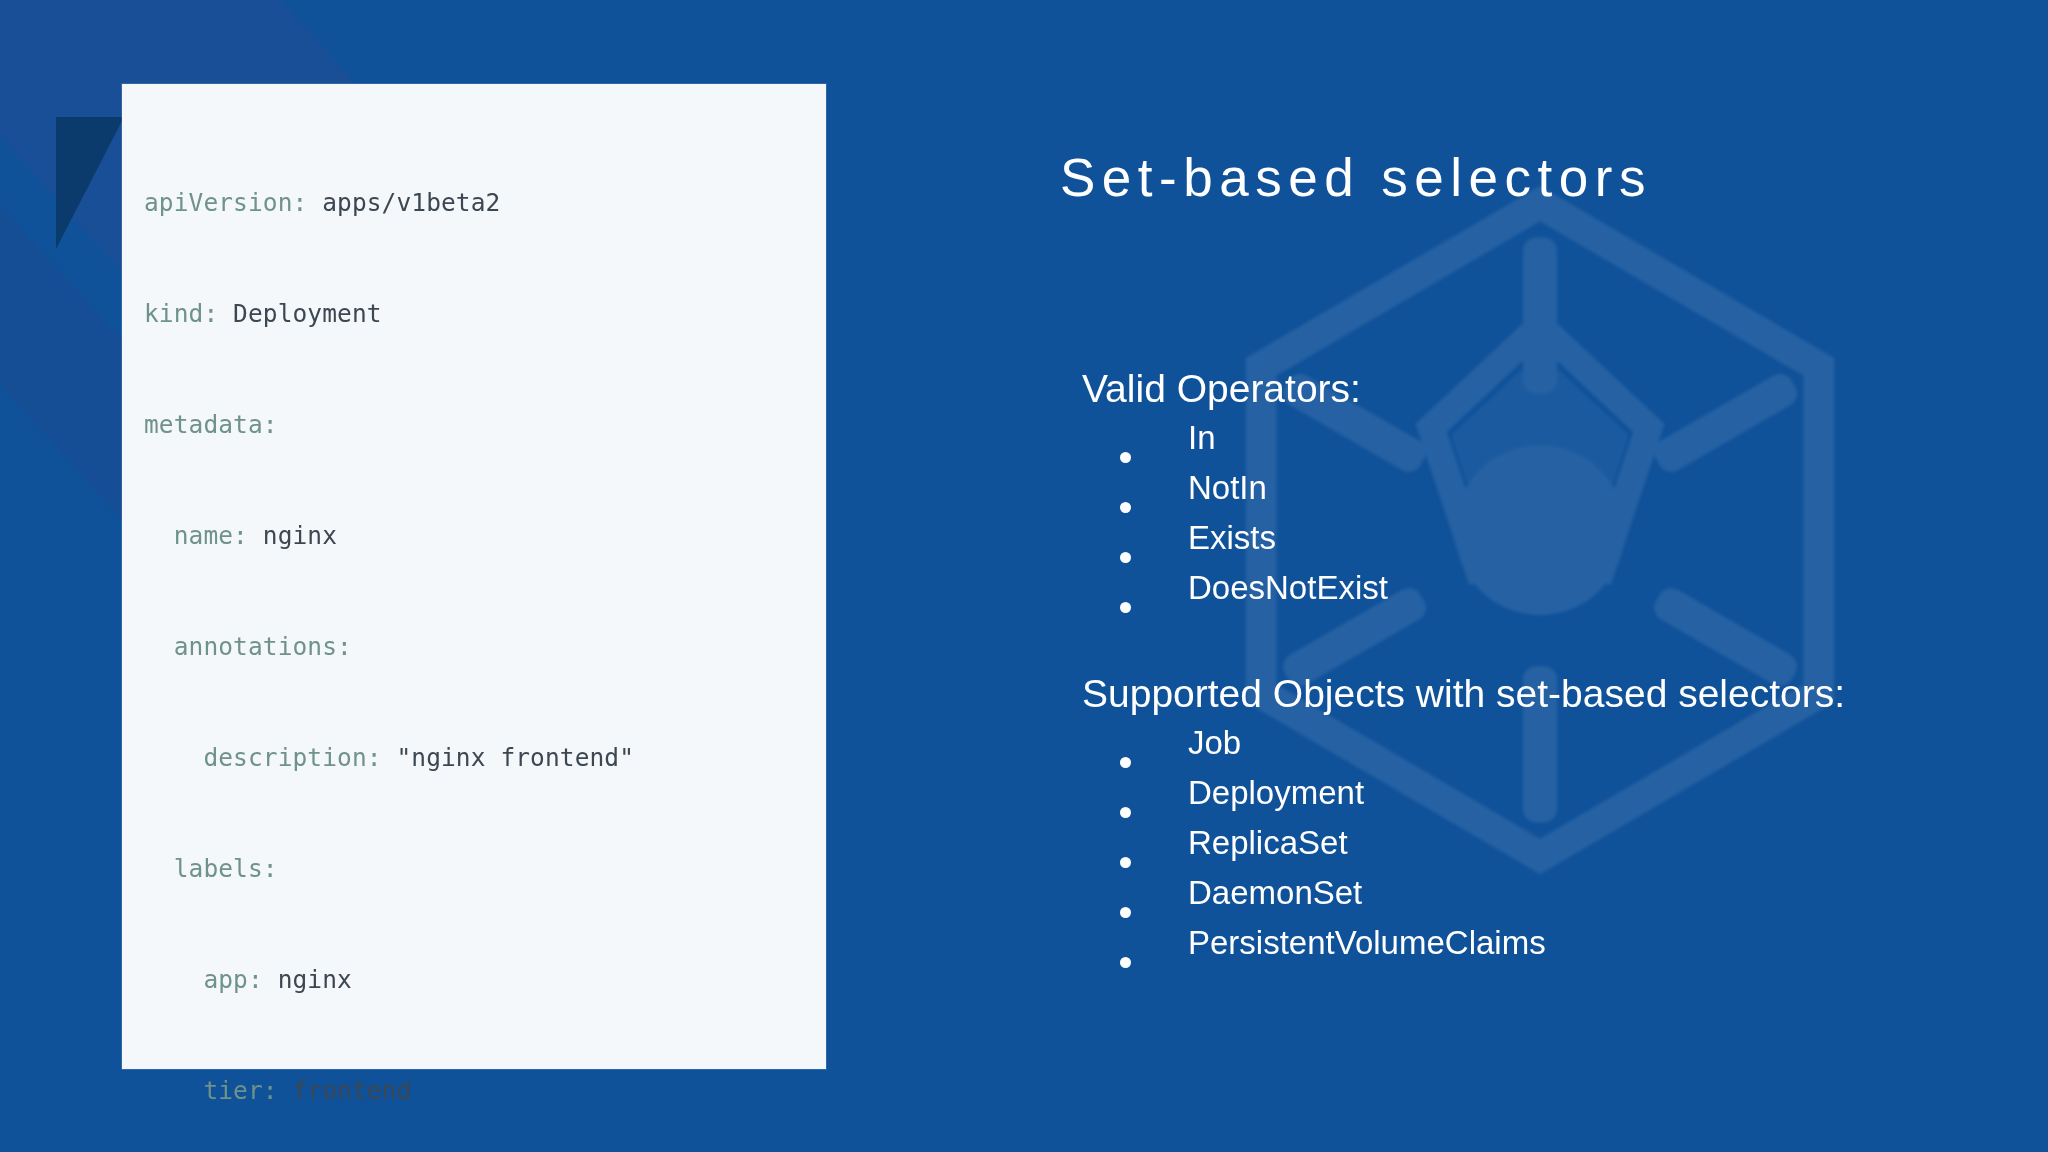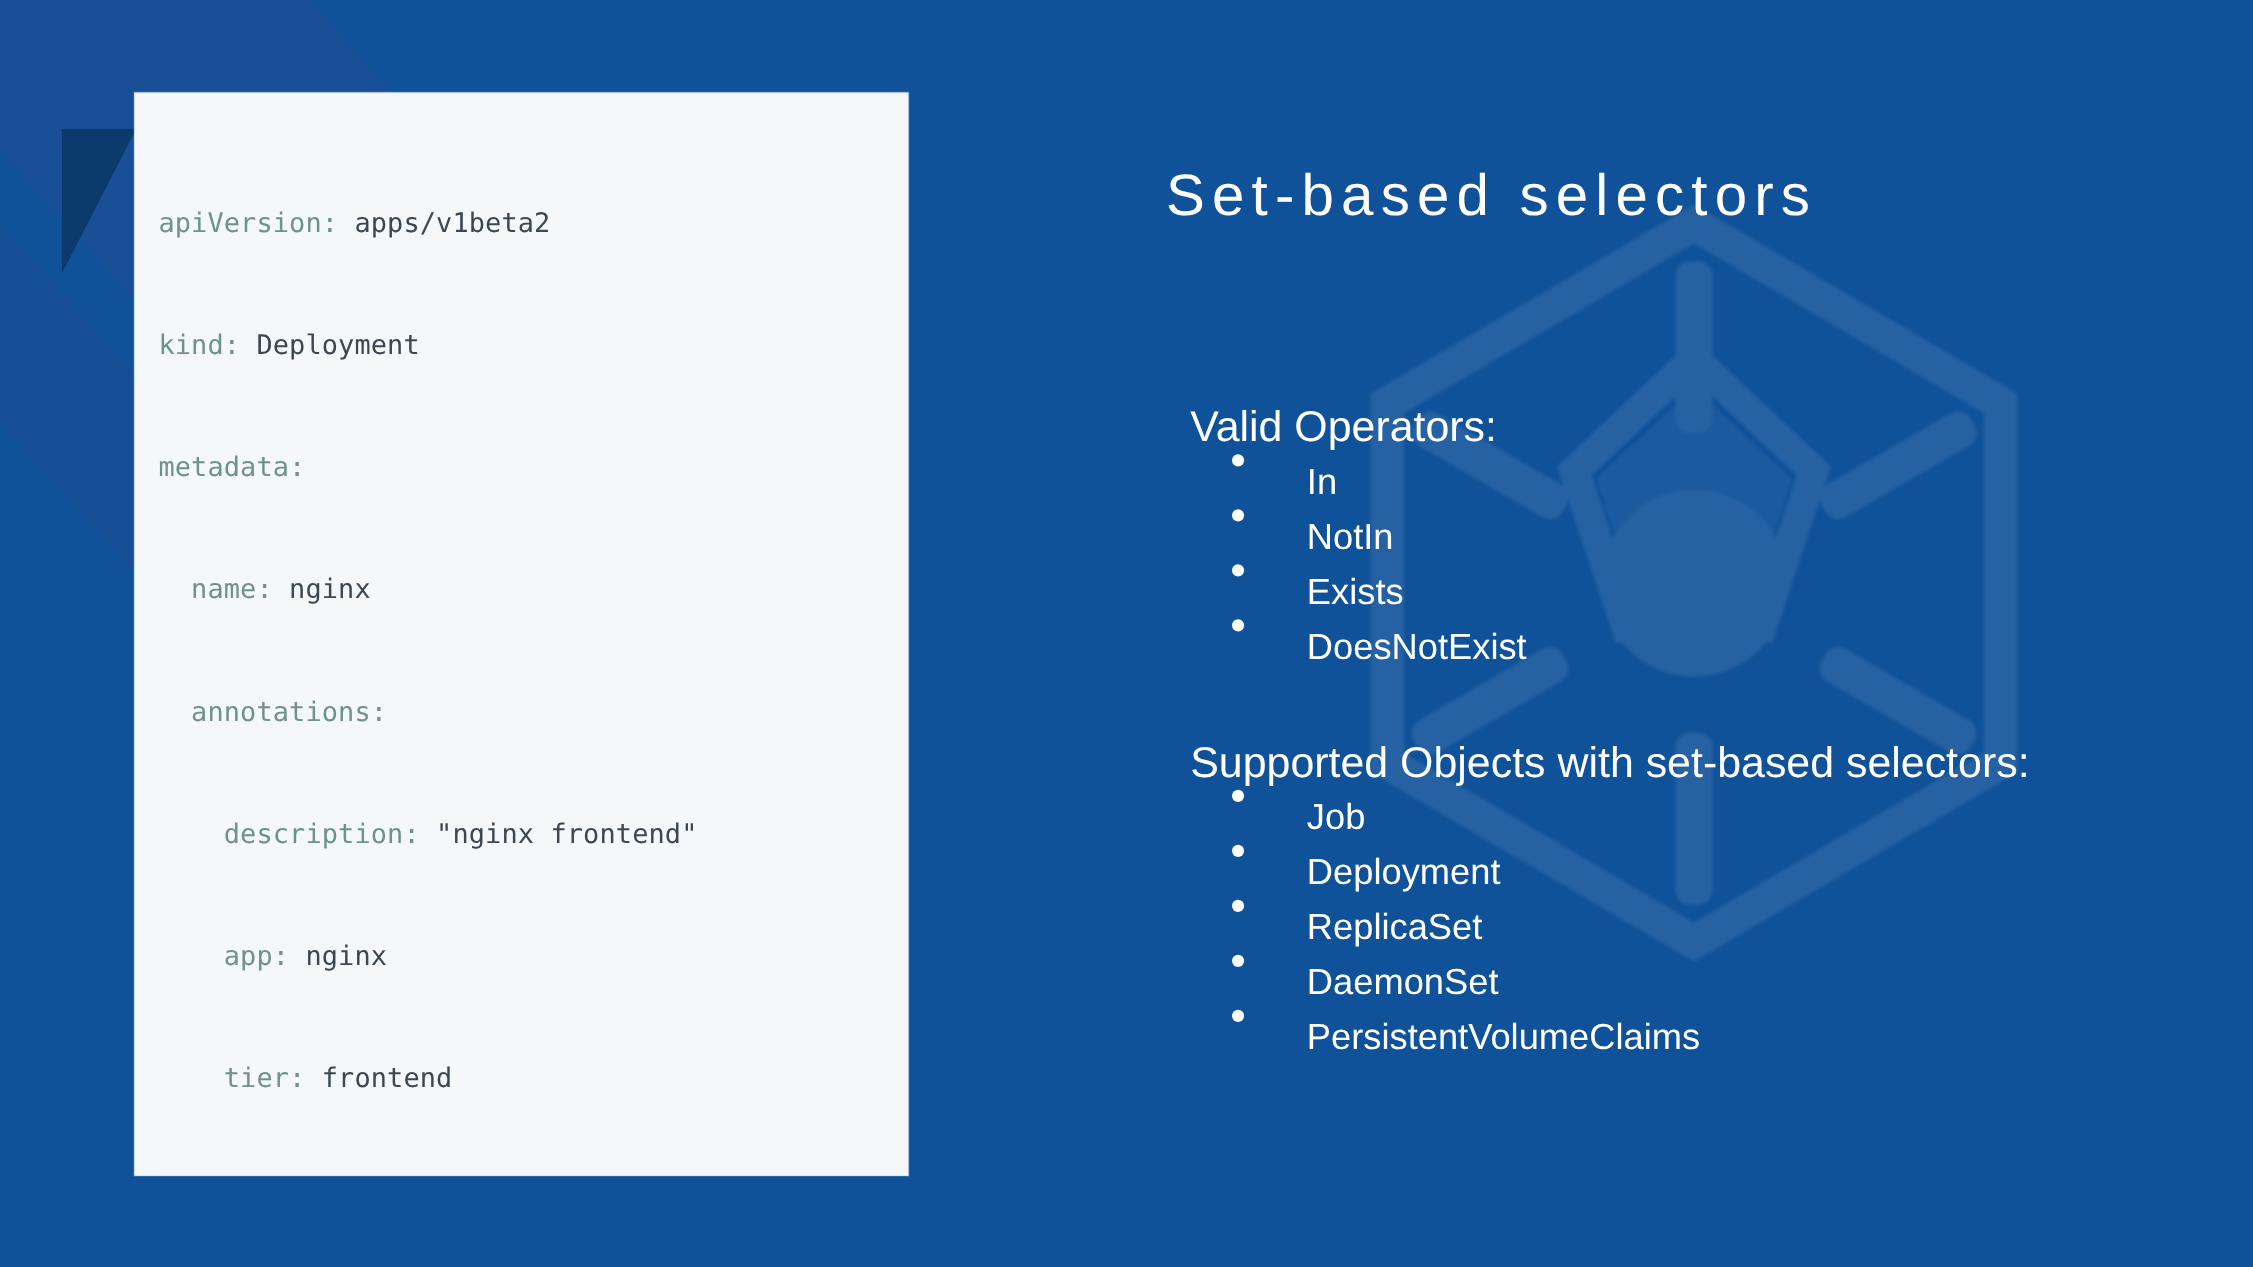--- a/index.html
+++ b/index.html
@@ -67,21 +67,21 @@
   }
   .section{position:absolute;left:22px;width:960px;}
   #sec-operators{top:368px;}
   #sec-objects{top:673px;}
   .sec-head{
     color:#ffffff;font-size:39px;line-height:41px;font-weight:400;
     margin:0 0 4px 0;white-space:nowrap;
   }
   .blist{list-style:none;margin:0;padding:0;}
   .blist li{
-    display:flex;align-items:flex-start;
+    display:flex;align-items:flex-end;
     height:50px;
     color:#ffffff;font-size:33px;line-height:50px;font-weight:400;
   }
   .blist li .bullet{
     width:11px;height:11px;border-radius:50%;
     background:#ffffff;flex:0 0 auto;
     margin-left:38px;
   }
   .blist li .btext{margin-left:57px;white-space:nowrap;}
 </style>
@@ -112,20 +112,21 @@
 </div>
 
 <div id="code-panel">
   <div class="inner">
     <span class="ln"><span class="k">apiVersion:</span><span class="v"> apps/v1beta2</span></span>
     <span class="ln"><span class="k">kind:</span><span class="v"> Deployment</span></span>
     <span class="ln"><span class="k">metadata:</span><span class="v"></span></span>
     <span class="ln">  <span class="k">name:</span><span class="v"> nginx</span></span>
     <span class="ln">  <span class="k">annotations:</span><span class="v"></span></span>
     <span class="ln">    <span class="k">description:</span><span class="v"> "nginx frontend"</span></span>
+    <span class="ln">  <span class="k">labels:</span><span class="v"></span></span>
     <span class="ln">    <span class="k">app:</span><span class="v"> nginx</span></span>
     <span class="ln">    <span class="k">tier:</span><span class="v"> frontend</span></span>
     
     
     
     
     
     
     
     

